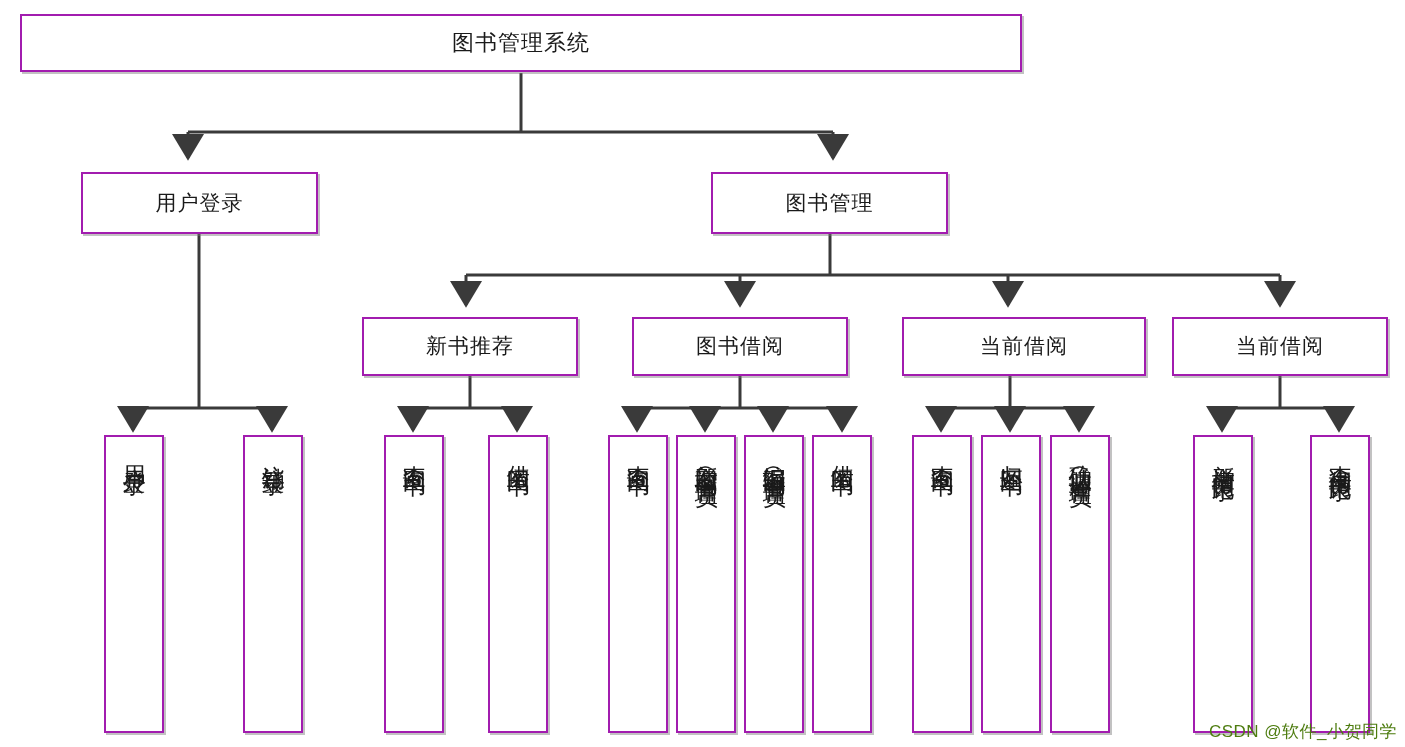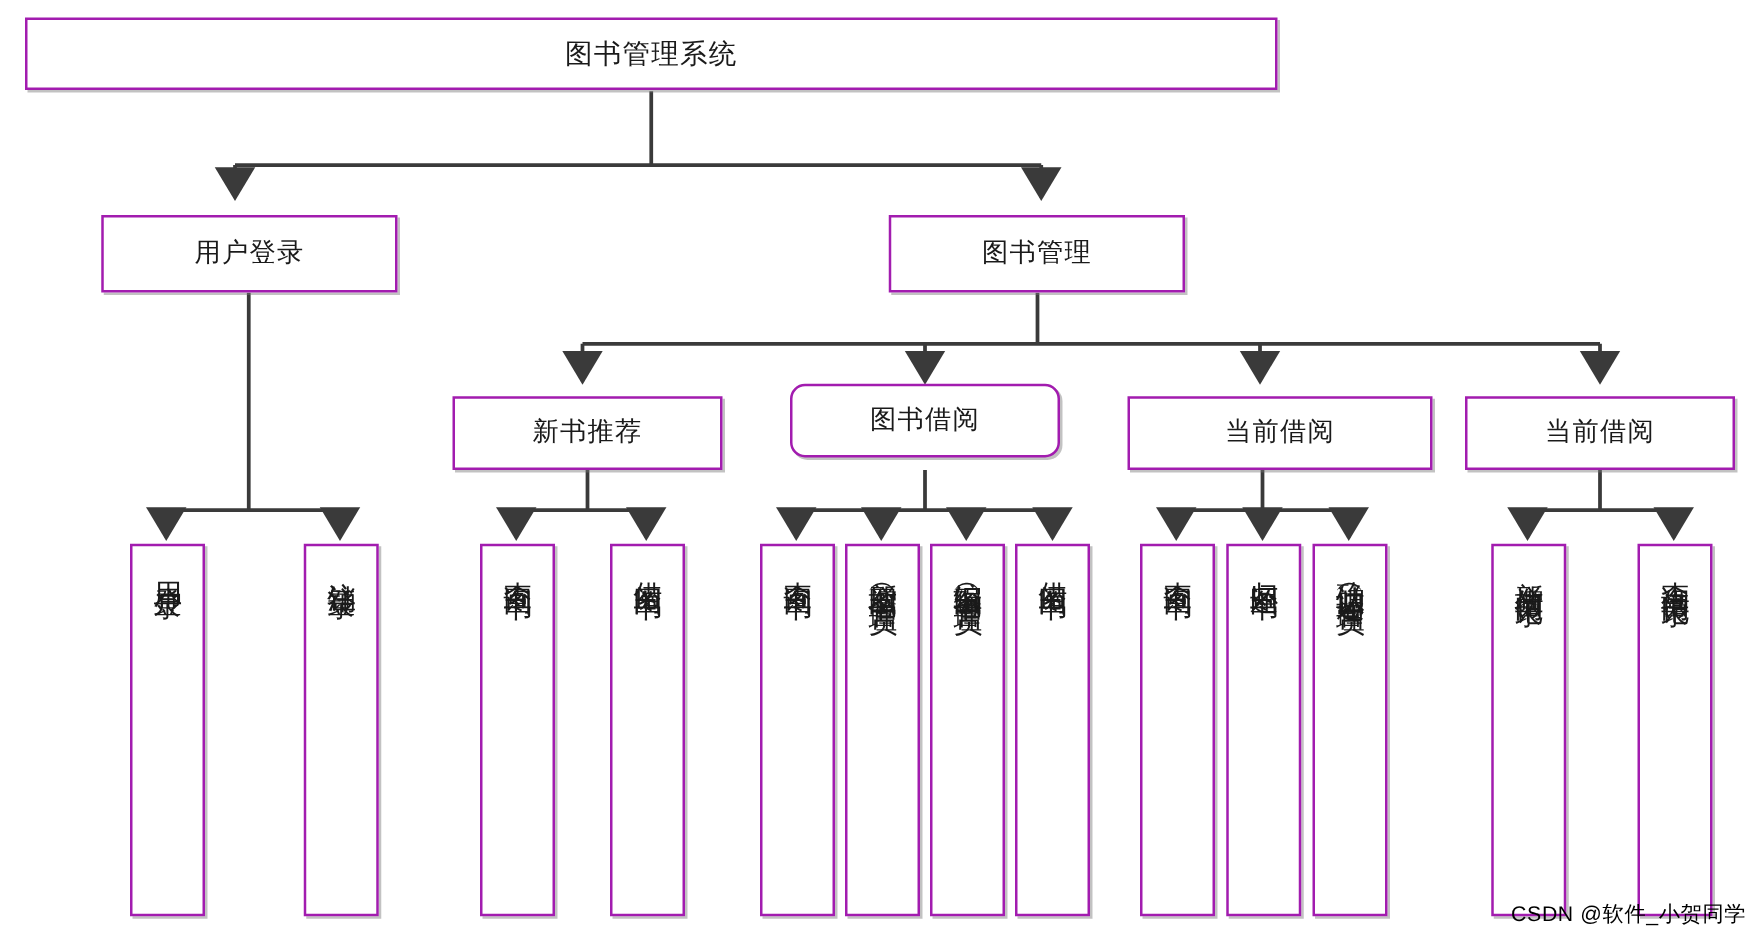--- a/index.html
+++ b/index.html
@@ -59,21 +59,21 @@
     font-size: 23px;
     line-height: 1.28;
     letter-spacing: 3px;
     white-space: nowrap;
   }
   .watermark {
     position: absolute;
     right: 8px;
     bottom: 4px;
     font-size: 17px;
-    color: #000000;
+    color: #4d7c0f;
     letter-spacing: 0.5px;
     white-space: nowrap;
     user-select: none;
   }
 </style>
 </head>
 <body>
 
 <div id="canvas">
 
@@ -136,21 +136,21 @@
   </div>
 
   <div class="node horizontal" style="left:711px; top:172px; width:237px; height:62px;">
     <span class="label">图书管理</span>
   </div>
 
   <div class="node horizontal" style="left:362px; top:303px; width:216px; height:59px;margin-top:14px;">
     <span class="label">新书推荐</span>
   </div>
 
-  <div class="node horizontal" style="left:632px; top:307px; width:216px; height:59px;border-radius:12px;">
+  <div class="node horizontal" style="left:632px; top:317px; width:216px; height:59px;">
     <span class="label">图书借阅</span>
   </div>
 
   <div class="node horizontal" style="left:902px; top:317px; width:244px; height:59px;">
     <span class="label">当前借阅</span>
   </div>
 
   <div class="node horizontal" style="left:1172px; top:317px; width:216px; height:59px;">
     <span class="label">当前借阅</span>
   </div>

